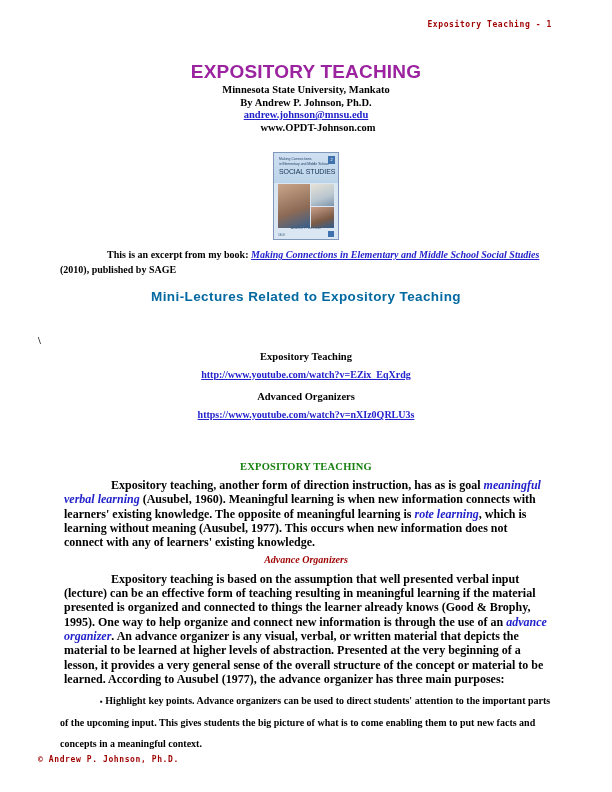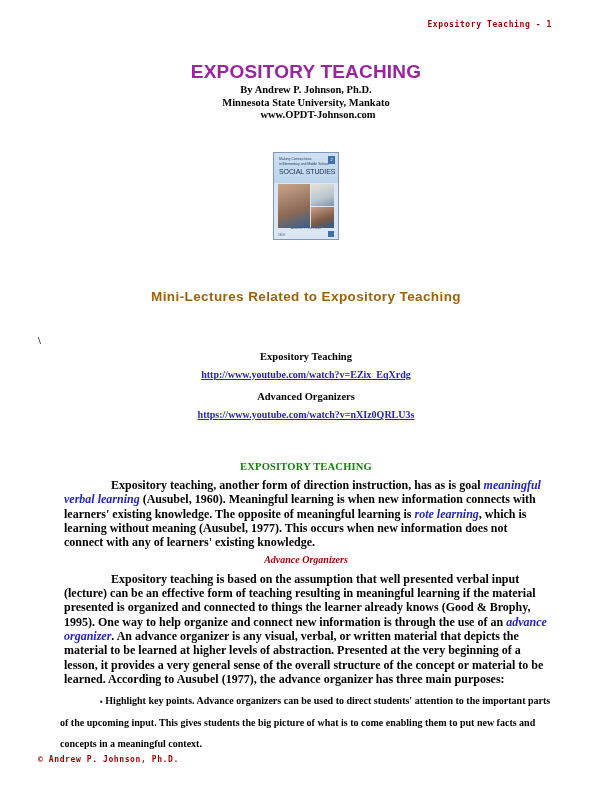--- a/index.html
+++ b/index.html
@@ -196,21 +196,21 @@
   .mini-head {
     position: absolute;
     top: 289px;
     left: 0;
     width: 612px;
     text-align: center;
     font-family: "Liberation Sans", sans-serif;
     font-weight: bold;
     font-size: 13.5px;
     letter-spacing: 0.4px;
-    color: #a16207;
+    color: #0369a1;
   }
   .stray-slash {
     position: absolute;
     top: 335px;
     left: 38px;
     font-size: 10px;
     font-weight: bold;
     color: #000;
   }
 
@@ -302,22 +302,23 @@
 </style>
 </head>
 <body>
 
 <div class="page">
 
   <div class="run-head">Expository Teaching - 1</div>
 
   <div class="title-block">
     <div class="doc-title">EXPOSITORY TEACHING</div>
+    <div class="byline">Minnesota State University, Mankato</div>
     <div class="byline">By Andrew P. Johnson, Ph.D.</div>
-    <div class="byline">Minnesota State University, Mankato</div>
+    <a class="email-link" href="#">andrew.johnson@mnsu.edu</a>
     <div class="web-line">www.OPDT-Johnson.com</div>
   </div>
 
   <div class="cover-wrap">
     <div class="cover">
       <div class="cover-top"></div>
       <div class="cov-t1">Making Connections</div>
       <div class="cov-t2">in Elementary and Middle School</div>
       <div class="cov-t3">SOCIAL STUDIES</div>
       <div class="cov-badge">2</div>
@@ -325,20 +326,23 @@
         <div class="ph a"></div>
         <div class="ph b"></div>
         <div class="ph c"></div>
       </div>
       <div class="cover-auth">Andrew P. Johnson</div>
       <div class="cover-foot">SAGE</div>
       <div class="cover-logo"></div>
     </div>
   </div>
 
+  <div class="excerpt">
+    <span>This is an excerpt from my book:  </span><a class="booklink" href="#">Making Connections in Elementary and Middle School Social Studies</a><span> (2010), published by SAGE</span>
+  </div>
 
   <div class="mini-head">Mini-Lectures Related to Expository Teaching</div>
   <div class="stray-slash">\</div>
 
   <div class="videos">
     <div class="vid">
       <div class="vid-name">Expository Teaching</div>
       <a class="vid-url" href="#">http://www.youtube.com/watch?v=EZix_EqXrdg</a>
     </div>
     <div class="vid">

